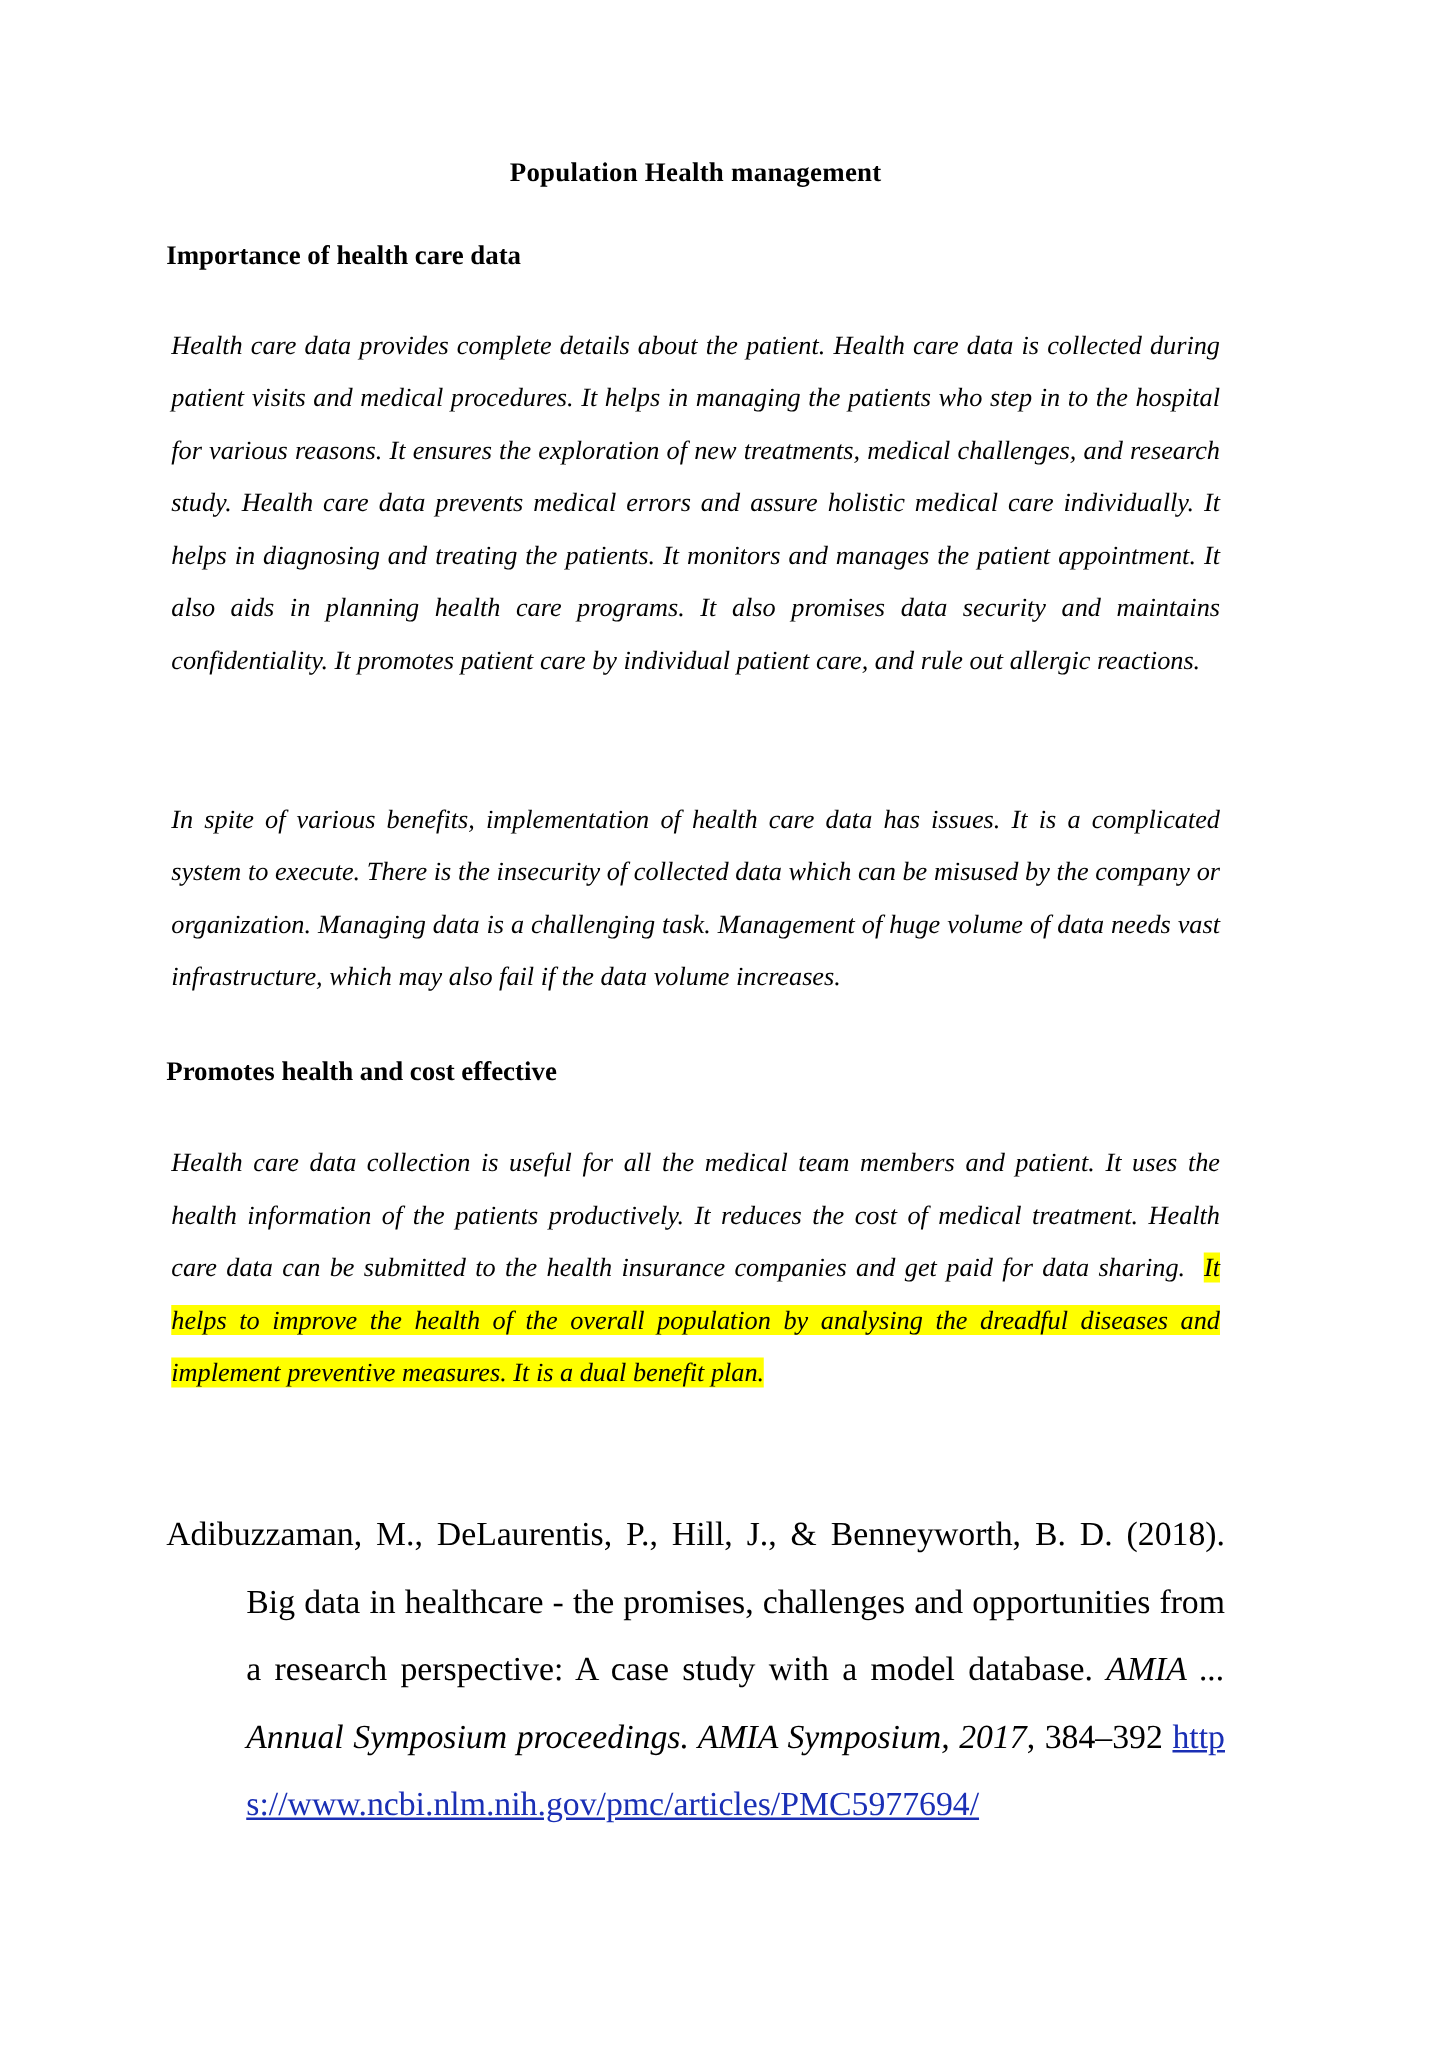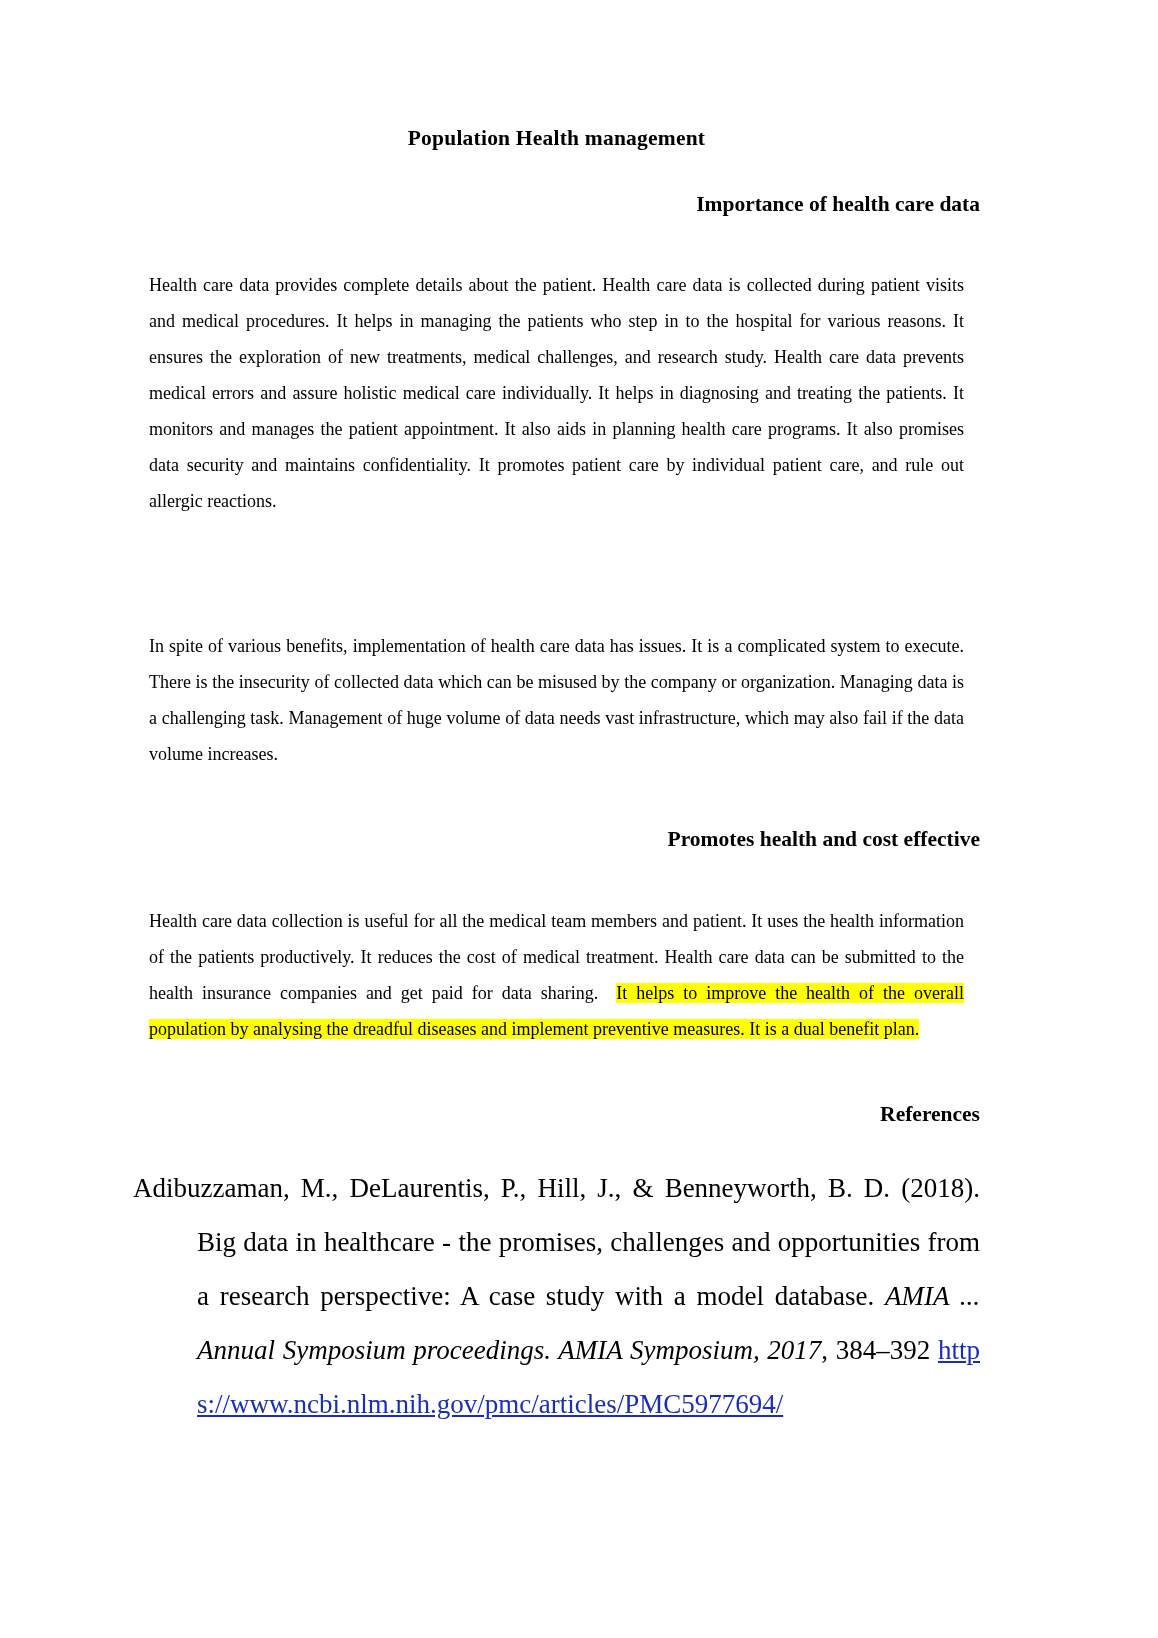--- a/index.html
+++ b/index.html
@@ -28,29 +28,30 @@
     font-weight: bold;
     line-height: 1.0;
     margin: 0 0 0 0;
     letter-spacing: 0.01em;
   }
   .section-heading {
     font-size: 21.5px;
     font-weight: bold;
     line-height: 1.0;
     margin: 0;
-    text-align: right;
+    text-align: left;
   }
   .body-par {
-    font-size: 18px;
+    font-size: 21px;
     line-height: 2.0;
     text-align: justify;
     text-justify: inter-word;
-    margin: 16px;
+    margin: 4px;
     hyphens: none;
+    font-style: italic;
   }
   .spacer-title-to-h1 { height: 44px; }
   .spacer-h-to-p { height: 36px; }
   .spacer-p-to-h { height: 41px; }
   .spacer-before-refs { height: 41px; }
   .spacer-refs-to-item { height: 36px; }
 
   .hl {
     background-color: #ffff00;
     box-decoration-break: clone;
@@ -99,19 +100,18 @@
   <div class="spacer-p-to-h"></div>
 
   <h2 class="section-heading">Promotes health and cost effective</h2>
 
   <div class="spacer-h-to-p"></div>
 
   <p class="body-par"><span>Health care data collection is useful for all the medical team members and patient. It uses the health information of the patients productively. It reduces the cost of medical treatment. Health care data can be submitted to the health insurance companies and get paid for data sharing.</span><span class="nowrapgap">  </span><span class="hl">It helps to improve the health of the overall population by analysing the dreadful diseases and implement preventive measures. It is a dual benefit plan.</span></p>
 
   <div class="spacer-before-refs"></div>
 
-  <h2 class="section-heading">References</h2>
 
   <div class="spacer-refs-to-item"></div>
 
   <p class="ref-item"><span>Adibuzzaman, M., DeLaurentis, P., Hill, J., &amp; Benneyworth, B. D. (2018). Big data in healthcare - the promises, challenges and opportunities from a research perspective: A case study with a model database. </span><em>AMIA ... Annual Symposium proceedings. AMIA Symposium, 2017</em><span>, 384–392 </span><a href="#" class="url-link">https://www.ncbi.nlm.nih.gov/pmc/articles/PMC5977694/</a></p>
 
 </div>
 
 </body></html>

